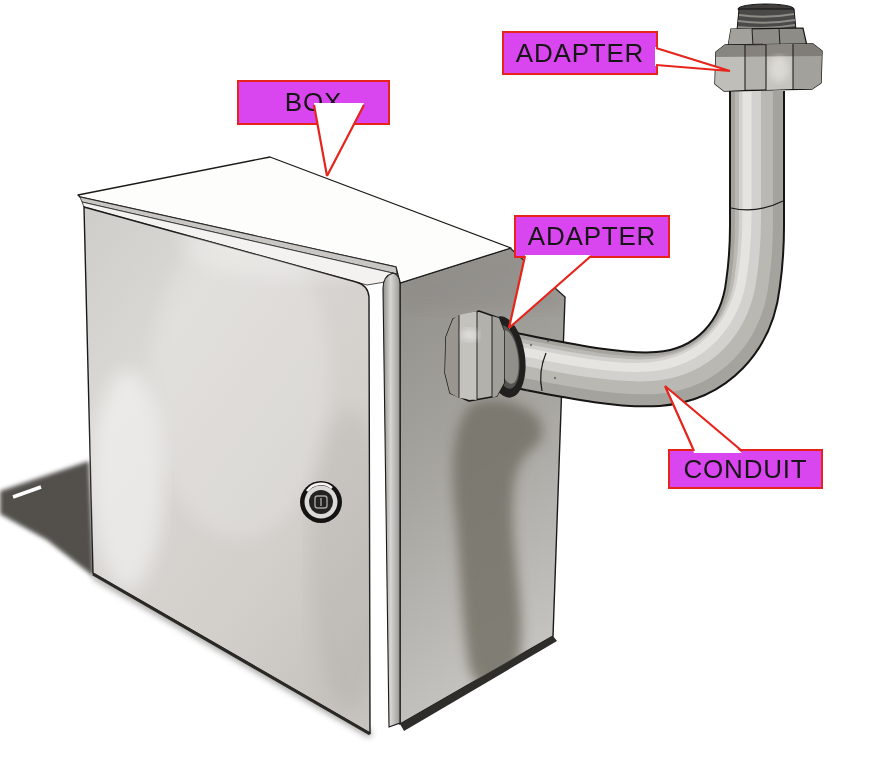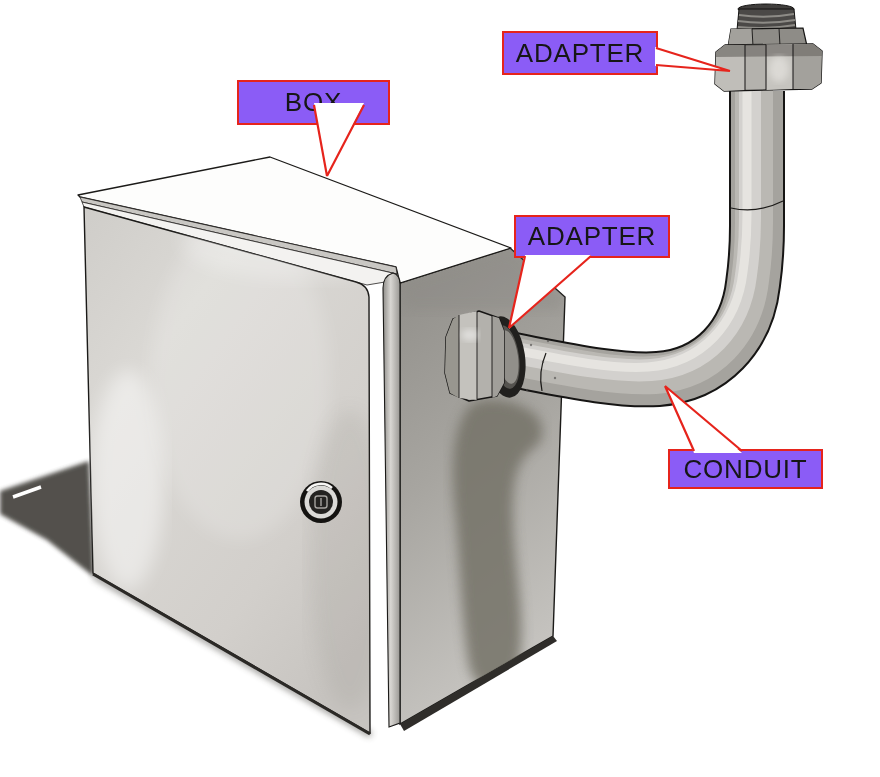--- a/index.html
+++ b/index.html
@@ -2,21 +2,21 @@
 <html><head>
 <meta charset="utf-8">
 <style>
   html,body{margin:0;padding:0;background:#ffffff;}
   body{width:880px;height:777px;position:relative;overflow:hidden;
        font-family:"Liberation Sans", sans-serif;}
   #scene{position:absolute;left:0;top:0;z-index:1;}
   #leader-overlay{position:absolute;left:0;top:0;z-index:20;pointer-events:none;}
   .callout{
     position:absolute;z-index:10;
-    background:#8b5cf6;
+    background:#d946ef;
     border:2px solid #e6241c;
     display:flex;align-items:center;justify-content:center;
     box-sizing:border-box;
     font-size:26px;letter-spacing:0.8px;color:#161616;
     white-space:nowrap;
   }
   #callout-box     {left:237px;top:80px; width:153px;height:45px;}
   #callout-adapter1{left:502px;top:31px; width:156px;height:44px;}
   #callout-adapter2{left:514px;top:215px;width:156px;height:43px;}
   #callout-conduit {left:668px;top:449px;width:155px;height:40px;}

